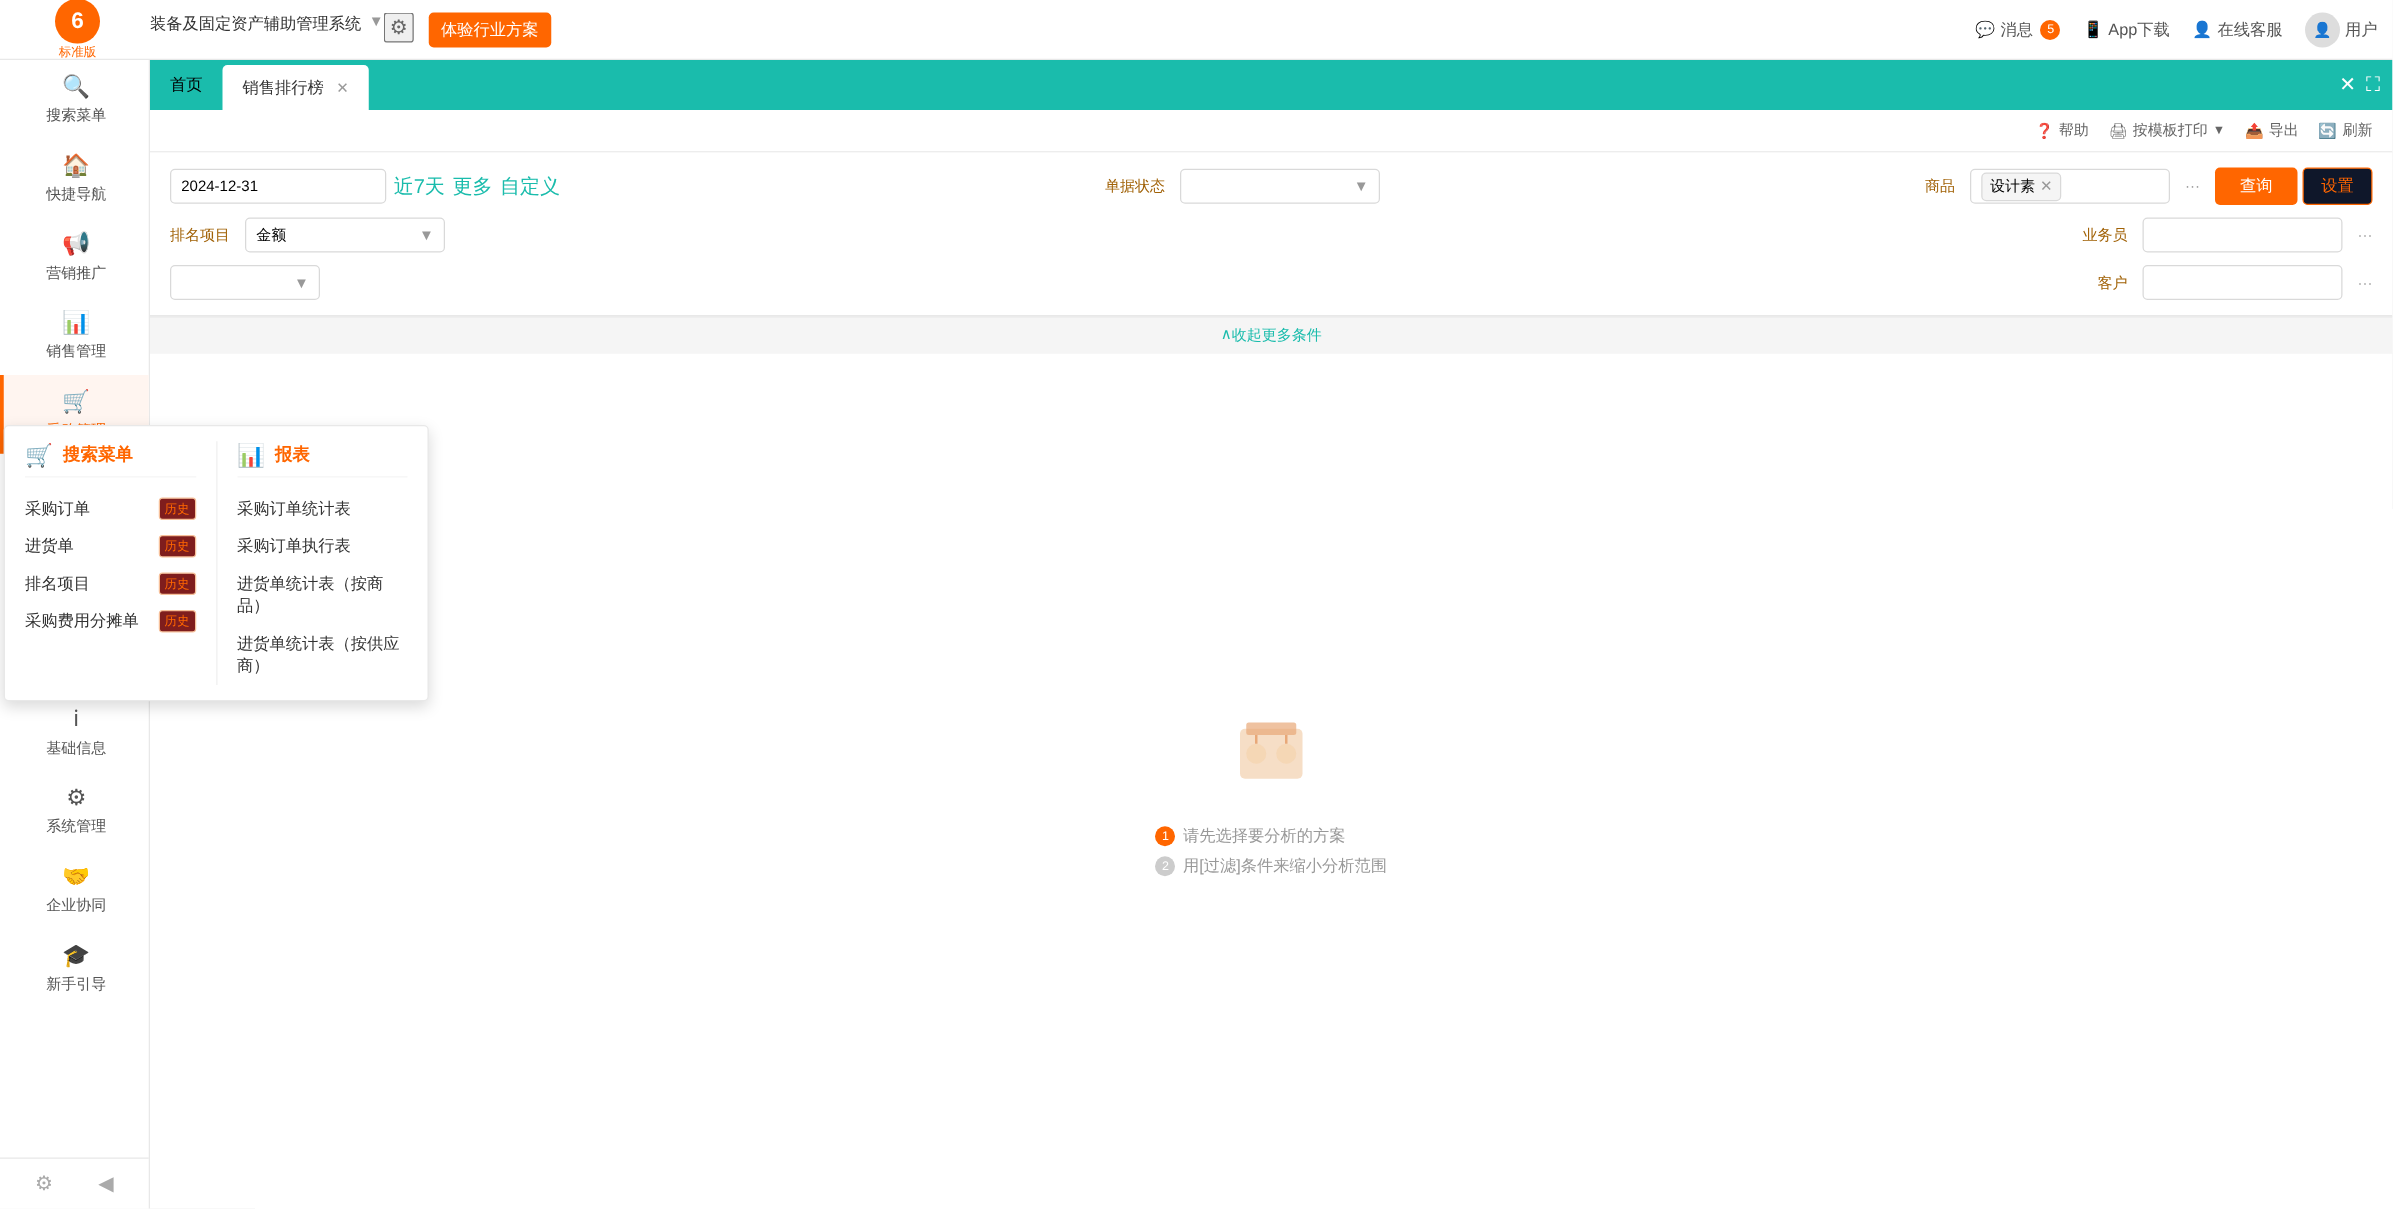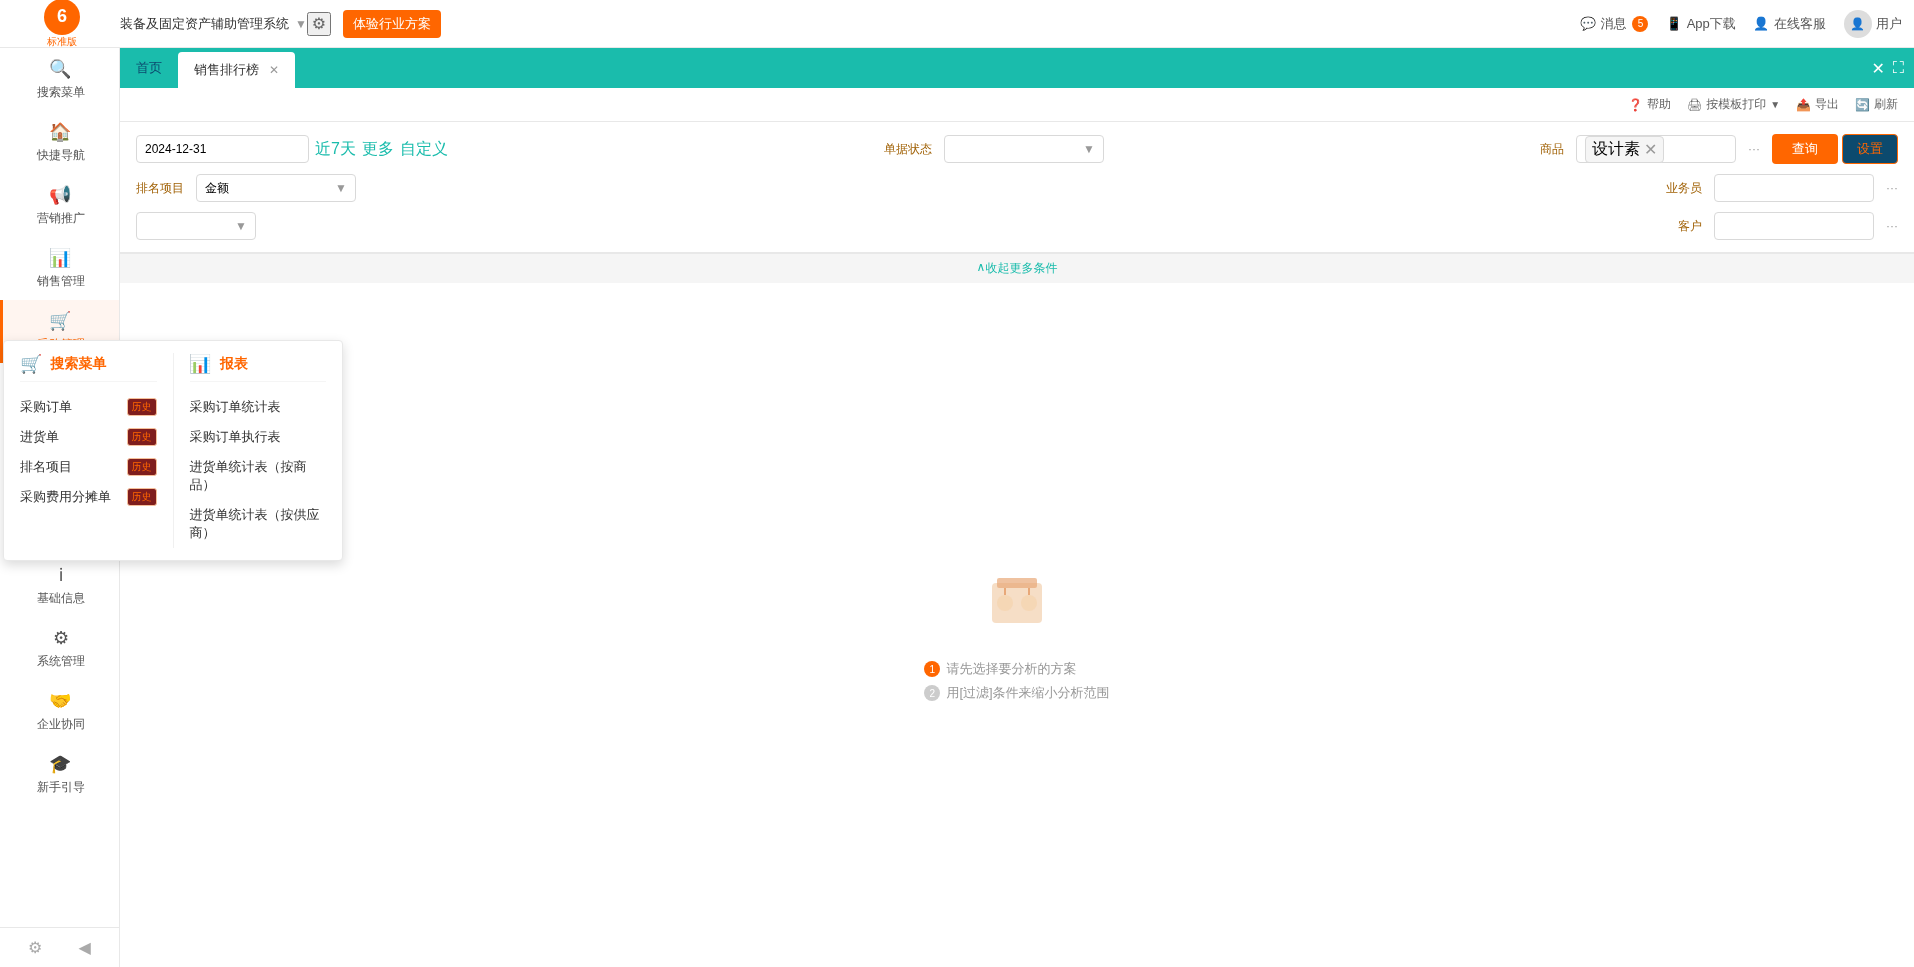--- a/index.html
+++ b/index.html
@@ -24,21 +24,20 @@
       align-items: center;
       justify-content: center;
       flex-shrink: 0;
     }
     .logo-icon {
       width: 36px;
       height: 36px;
     }
     .topbar-system {
       display: flex;
-      align-items: center;
       margin-left: 8px;
       flex: 1;
     }
     .topbar-system-name {
       font-size: 13px;
       color: #333;
       margin-right: 6px;
     }
     .topbar-settings-btn {
       width: 24px; height: 24px;
@@ -156,21 +155,21 @@
       padding: 0 0 0 0;
       flex-shrink: 0;
     }
     .tab-item {
       height: 24px;
       display: flex;
       align-items: center;
       padding: 0 16px;
       font-size: 13px;
       cursor: pointer;
-      color: #0c4a6e;
+      color: #000000;
       gap: 6px;
       white-space: nowrap;
     }
     .tab-item.home {
       background: transparent;
     }
     .tab-item.active {
       background: #fff;
       color: #333;
       border-radius: 4px 4px 0 0;
@@ -232,21 +231,21 @@
     .query-btn {
       background: #f60;
       color: #fff;
       border: none;
       border-radius: 4px;
       padding: 6px 20px;
       font-size: 13px;
       cursor: pointer;
     }
     .settings-btn {
-      background: #0c4a6e;
+      background: #0f172a;
       color: #f60;
       border: 1px solid #f60;
       border-radius: 4px;
       padding: 5px 14px;
       font-size: 13px;
       cursor: pointer;
     }
     .filter-label {
       font-size: 12px;
       color: #a16207;
@@ -265,21 +264,21 @@
       min-width: 160px;
       cursor: pointer;
     }
     .filter-tag {
       display: flex;
       align-items: center;
       background: #f5f5f5;
       border: 1px solid #d9d9d9;
       border-radius: 4px;
       padding: 2px 6px;
-      font-size: 16px;
+      font-size: 12px;
       gap: 4px;
     }
     .filter-tag-close { cursor: pointer; color: #999; }
     .filter-date-group {
       display: flex;
       align-items: center;
       gap: 6px;
     }
     .date-input {
       border: 1px solid #d9d9d9;

